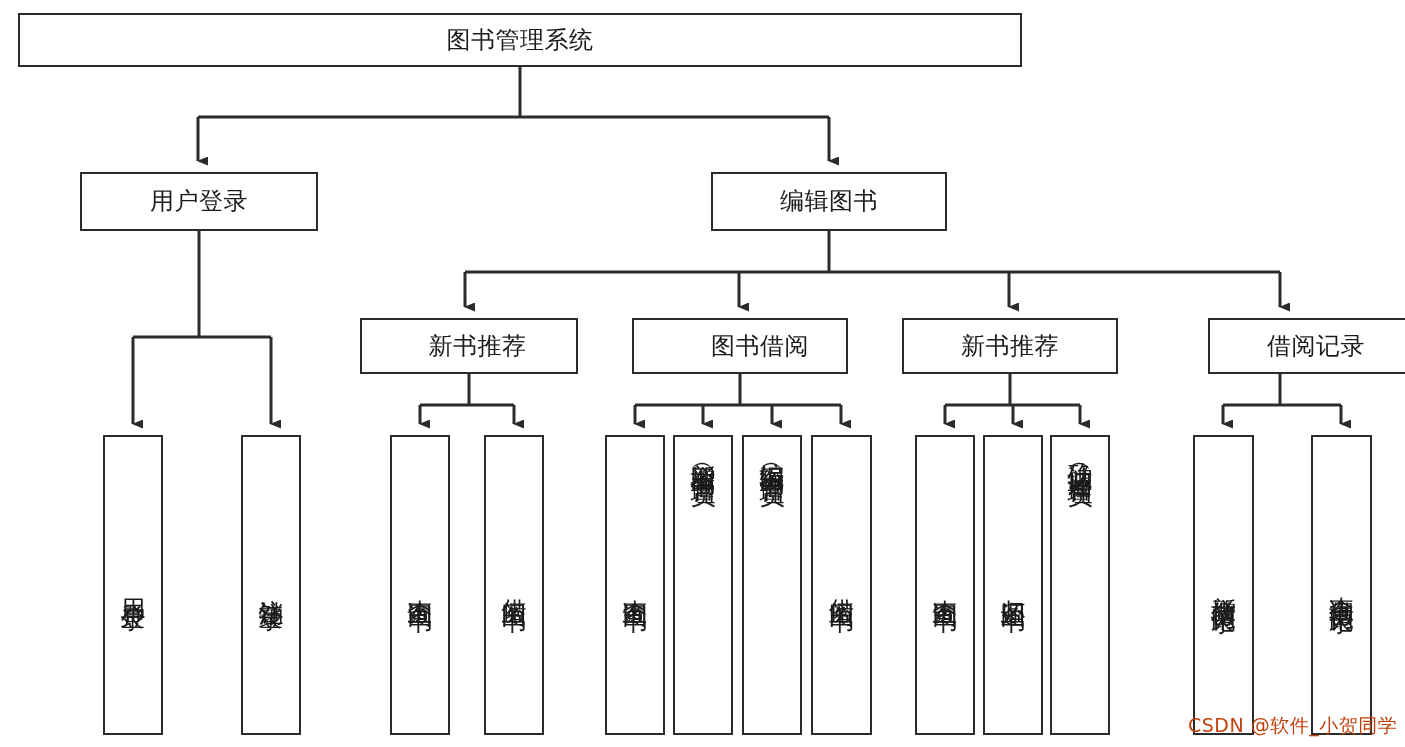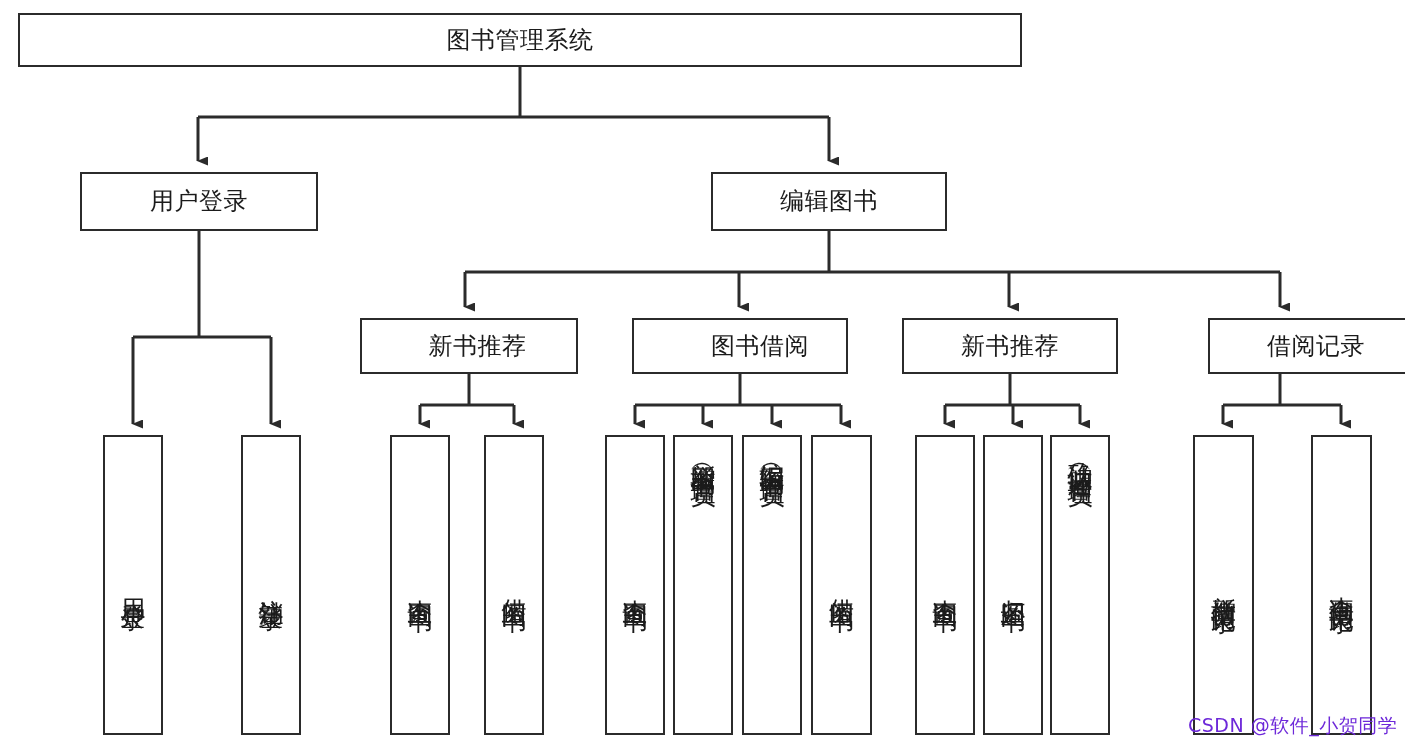--- a/index.html
+++ b/index.html
@@ -60,21 +60,21 @@
     text-align: center;
   }
   .node-box.vertical.top-aligned {
     align-items: flex-start;
   }
   .watermark {
     position: absolute;
     left: 1188px;
     top: 713px;
     font-size: 19px;
-    color: #6d28d9;
+    color: #c2410c;
     white-space: pre;
     letter-spacing: 0.5px;
     font-family: "DejaVu Sans", "Liberation Sans", sans-serif;
   }
 </style>
 </head>
 <body>
 
 <div id="diagram-root">
 

